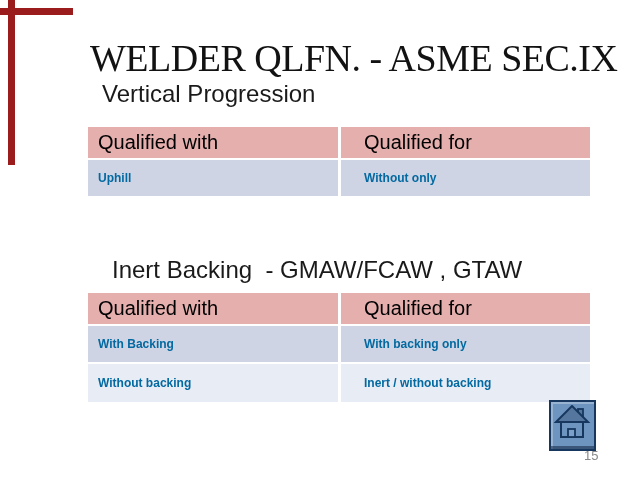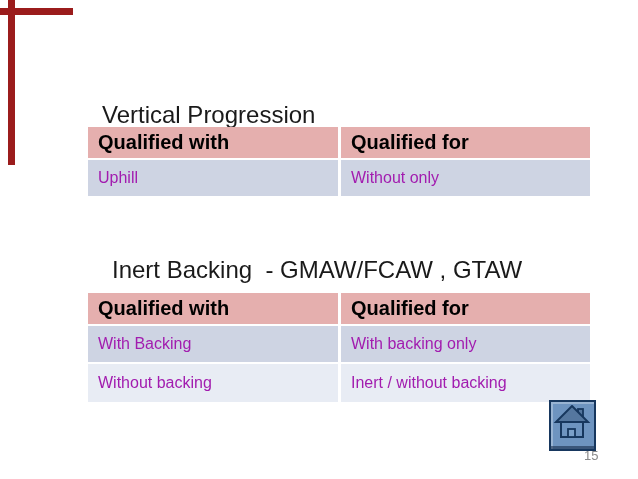--- a/index.html
+++ b/index.html
@@ -35,47 +35,48 @@
     color: #121212;
     white-space: nowrap;
   }
   .heading {
     position: absolute;
     font-size: 24px;
     line-height: 28px;
     color: #1a1a1a;
     white-space: pre;
   }
-  .heading-1 { left: 102px; top: 101px; }
+  .heading-1 { left: 102px; top: 80px; }
   .heading-2 { left: 112px;  top: 256px; }
   .tbl {
     position: absolute;
     left: 88px;
     width: 502px;
     display: grid;
     grid-template-columns: 250px 249px;
     grid-template-rows: 31px 36px 38px;
     column-gap: 3px;
     row-gap: 2px;
     background: #ffffff;
   }
   .tbl-1 { top: 127px; }
   .tbl-2 { top: 293px; }
   .cell {
     display: flex;
     align-items: center;
     padding-left: 10px;
-    font-size: 16px;
-    color: #a21caf;
+    font-size: 12px;
+    color: #0369a1;
     overflow: hidden;
+    font-weight: bold;
   }
-  .cell.c2 { padding-left: 10px; }
+  .cell.c2 { padding-left: 23px; }
   .th {
     background: #e5afae;
-    font-weight: bold;
+    font-weight: normal;
     font-size: 20px;
     color: #000000;
   }
   .row-a { background: #ced4e3; }
   .row-b { background: #e8ecf4; }
   .home-btn {
     position: absolute;
     left: 549px; top: 400px;
     width: 47px; height: 51px;
     box-sizing: border-box;
@@ -97,20 +98,21 @@
   }
 </style>
 </head>
 <body>
 
 <div class="slide">
 
   <div class="accent-v"></div>
   <div class="accent-h"></div>
 
+  <h1 class="title">WELDER QLFN. - ASME SEC.IX</h1>
 
   <div class="heading heading-1">Vertical Progression</div>
 
   <div class="tbl tbl-1">
     <div class="cell th c1">Qualified with</div>
     <div class="cell th c2">Qualified for</div>
     <div class="cell row-a c1">Uphill</div>
     <div class="cell row-a c2">Without only</div>
   </div>
 

